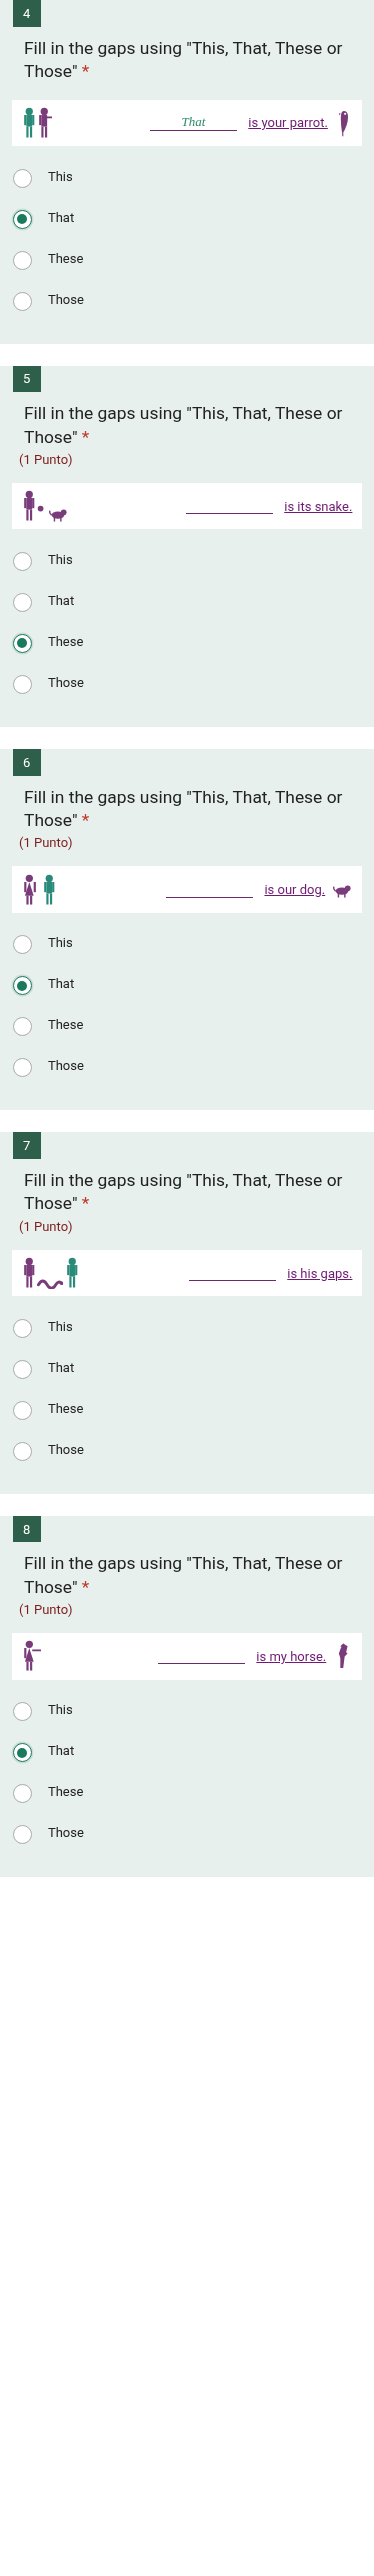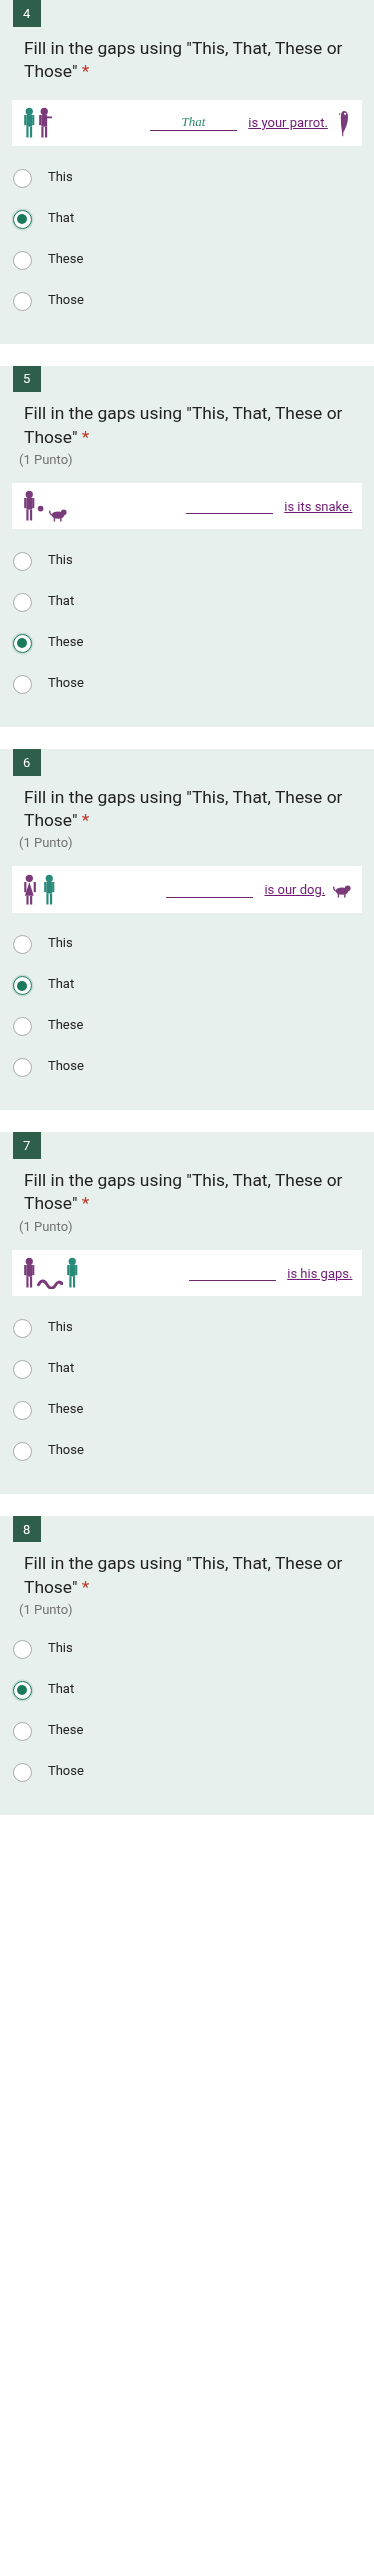--- a/index.html
+++ b/index.html
@@ -31,21 +31,21 @@
     line-height: 1.35;
     font-weight: 400;
     color: #222;
     margin-left: 8px;
   }
   .required-star {
     color: #c0392b;
   }
   .points {
     font-size: 13px;
-    color: #737373;
+    color: #7f1d1d;
     padding: 2.9px 16px 0 19px;
   }
   .image-row {
     background: #ffffff;
     margin: 16px 11.6px 0 11.6px;
     padding: 7.2px 10px;
     display: flex;
     align-items: center;
     min-height: 45px;
     gap: 7.2px;
@@ -304,21 +304,41 @@
         </div>
         <div class="option-row">
           <span class="radio"></span>
           <span class="option-label">These</span>
         </div>
         <div class="option-row">
           <span class="radio"></span>
           <span class="option-label">Those</span>
         </div>
       </div></div>
-    <div class="question-card"><div class="question-number">8</div><div class="question-title"><span>Fill in the gaps using "This, That, These or Those"</span> <span class="required-star">*</span></div><div class="points">(1 Punto)</div><div class="options">
+    <div class="question-card"><div class="question-number">8</div><div class="question-title"><span>Fill in the gaps using "This, That, These or Those"</span> <span class="required-star">*</span></div><div class="points">(1 Punto)</div><div class="image-row">
+        <span class="person">
+          <svg class="figure-svg" width="19" height="32" viewBox="0 0 26 44">
+            <circle cx="10" cy="6" r="5" fill="#7a3b7a"></circle>
+            <polygon points="10,11 4,30 16,30" fill="#7a3b7a"></polygon>
+            <rect x="3" y="11" width="3" height="14" fill="#7a3b7a"></rect>
+            <rect x="14" y="13" width="12" height="2.5" fill="#7a3b7a"></rect>
+            <rect x="6" y="30" width="3" height="12" fill="#7a3b7a"></rect>
+            <rect x="11" y="30" width="3" height="12" fill="#7a3b7a"></rect>
+          </svg>
+        </span>
+        <span class="spacer"></span>
+        <span class="blank-line"></span>
+        <span class="sentence-text">is my horse.</span>
+        <span class="right-icon">
+          <svg class="figure-svg" width="19" height="29" viewBox="0 0 26 40">
+            <path d="M14 2 L20 6 L18 14 L20 16 L16 20 L14 36 L10 36 L10 22 L8 16 L10 10 Z" fill="#7a3b7a"></path>
+            <polygon points="14,2 10,6 14,8" fill="#7a3b7a"></polygon>
+          </svg>
+        </span>
+      </div><div class="options">
         <div class="option-row">
           <span class="radio"></span>
           <span class="option-label">This</span>
         </div>
         <div class="option-row">
           <span class="radio selected">
             <span class="dot"></span>
           </span>
           <span class="option-label">That</span>
         </div>

